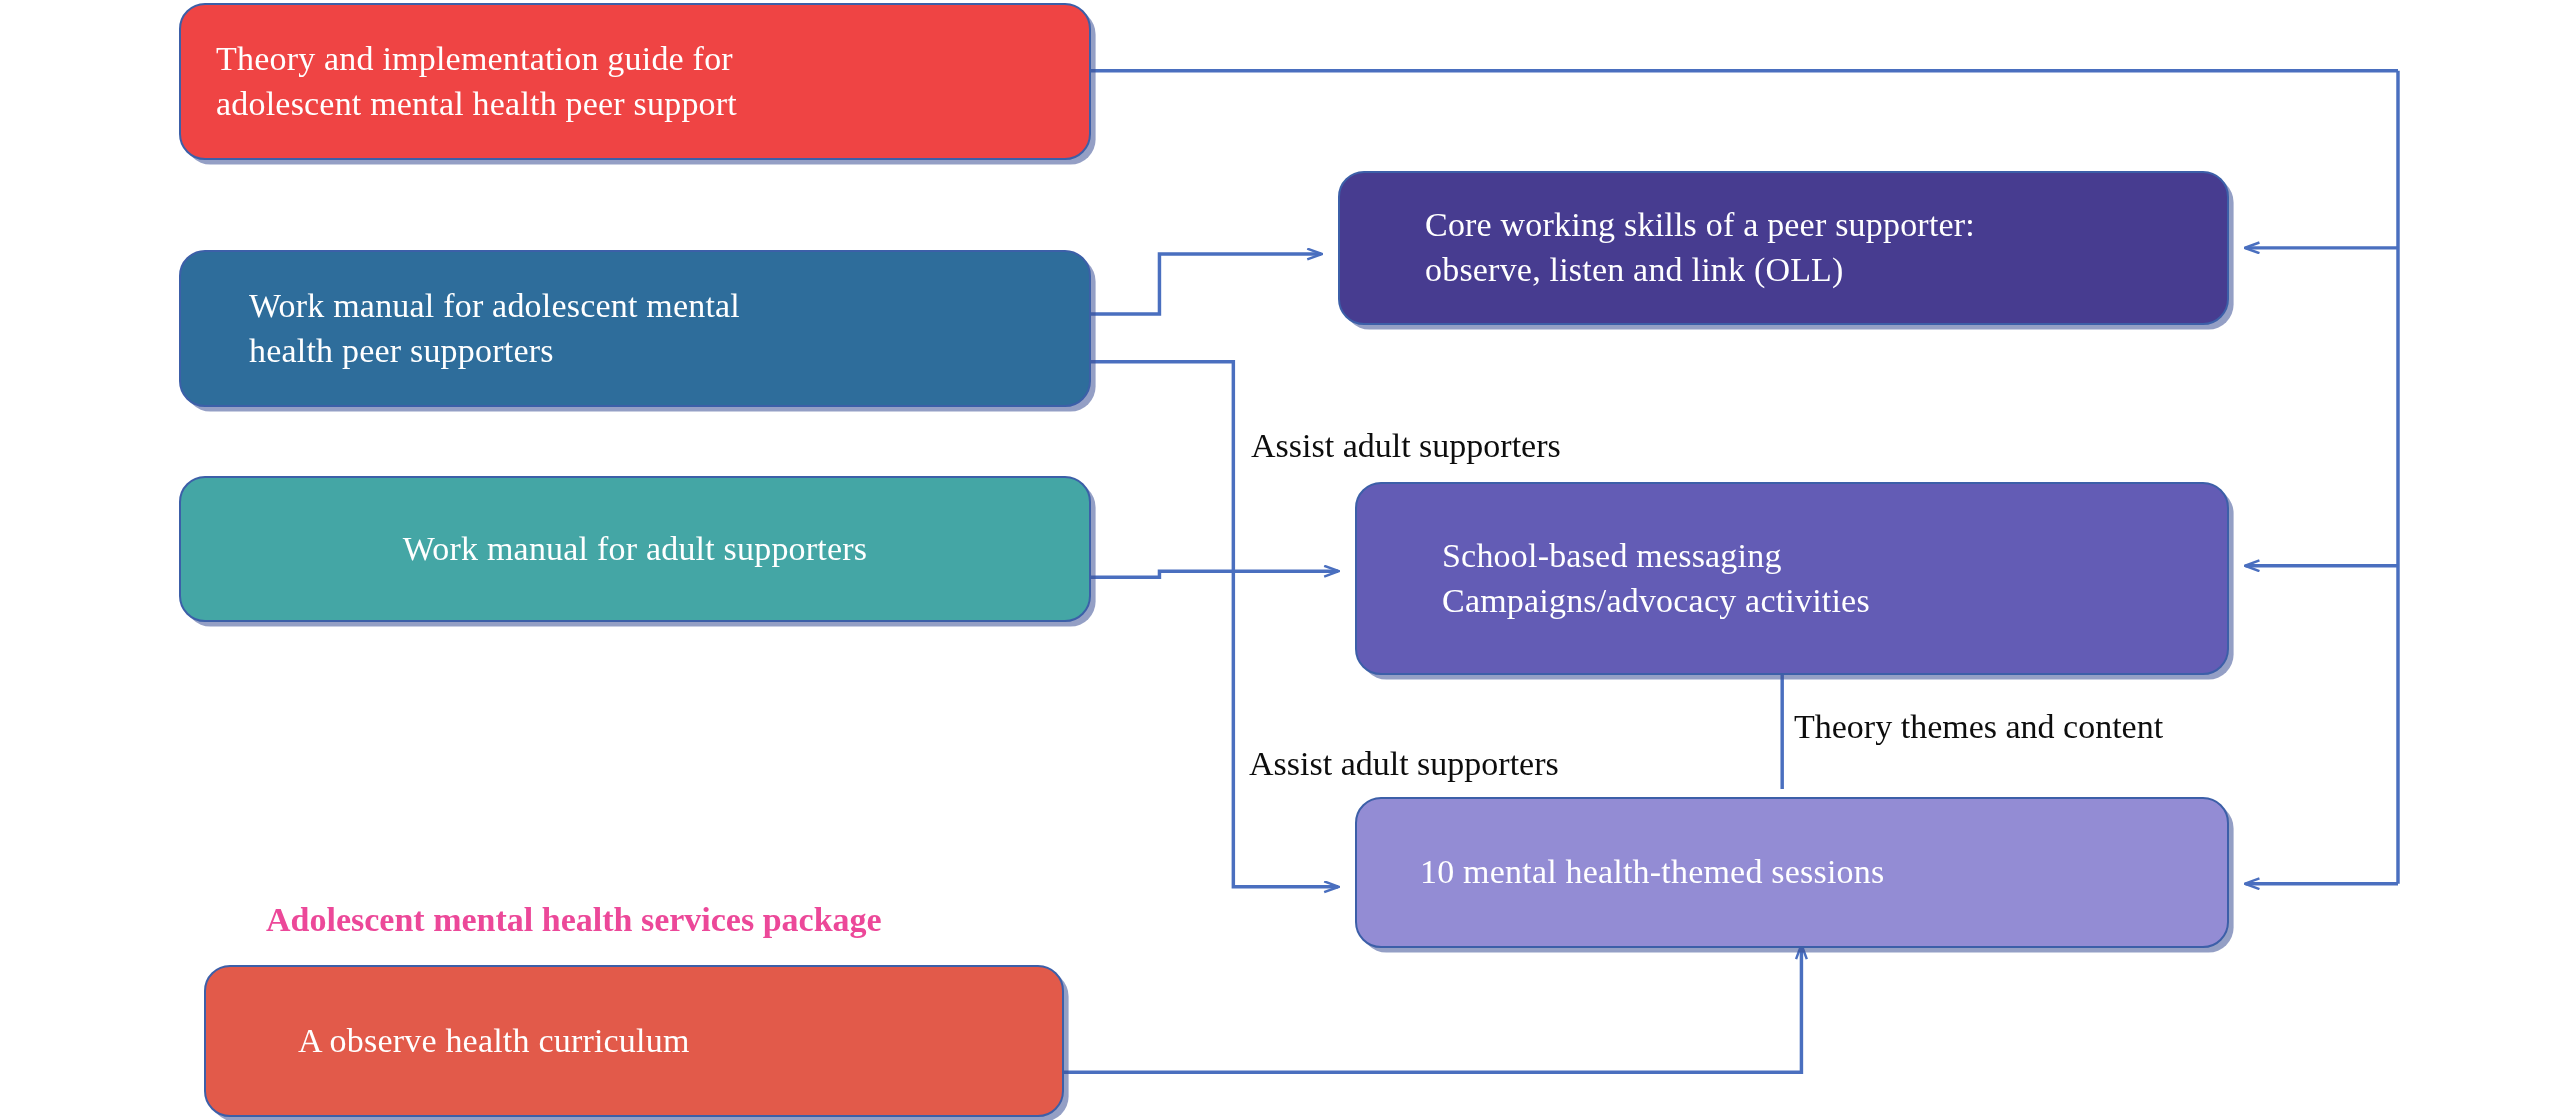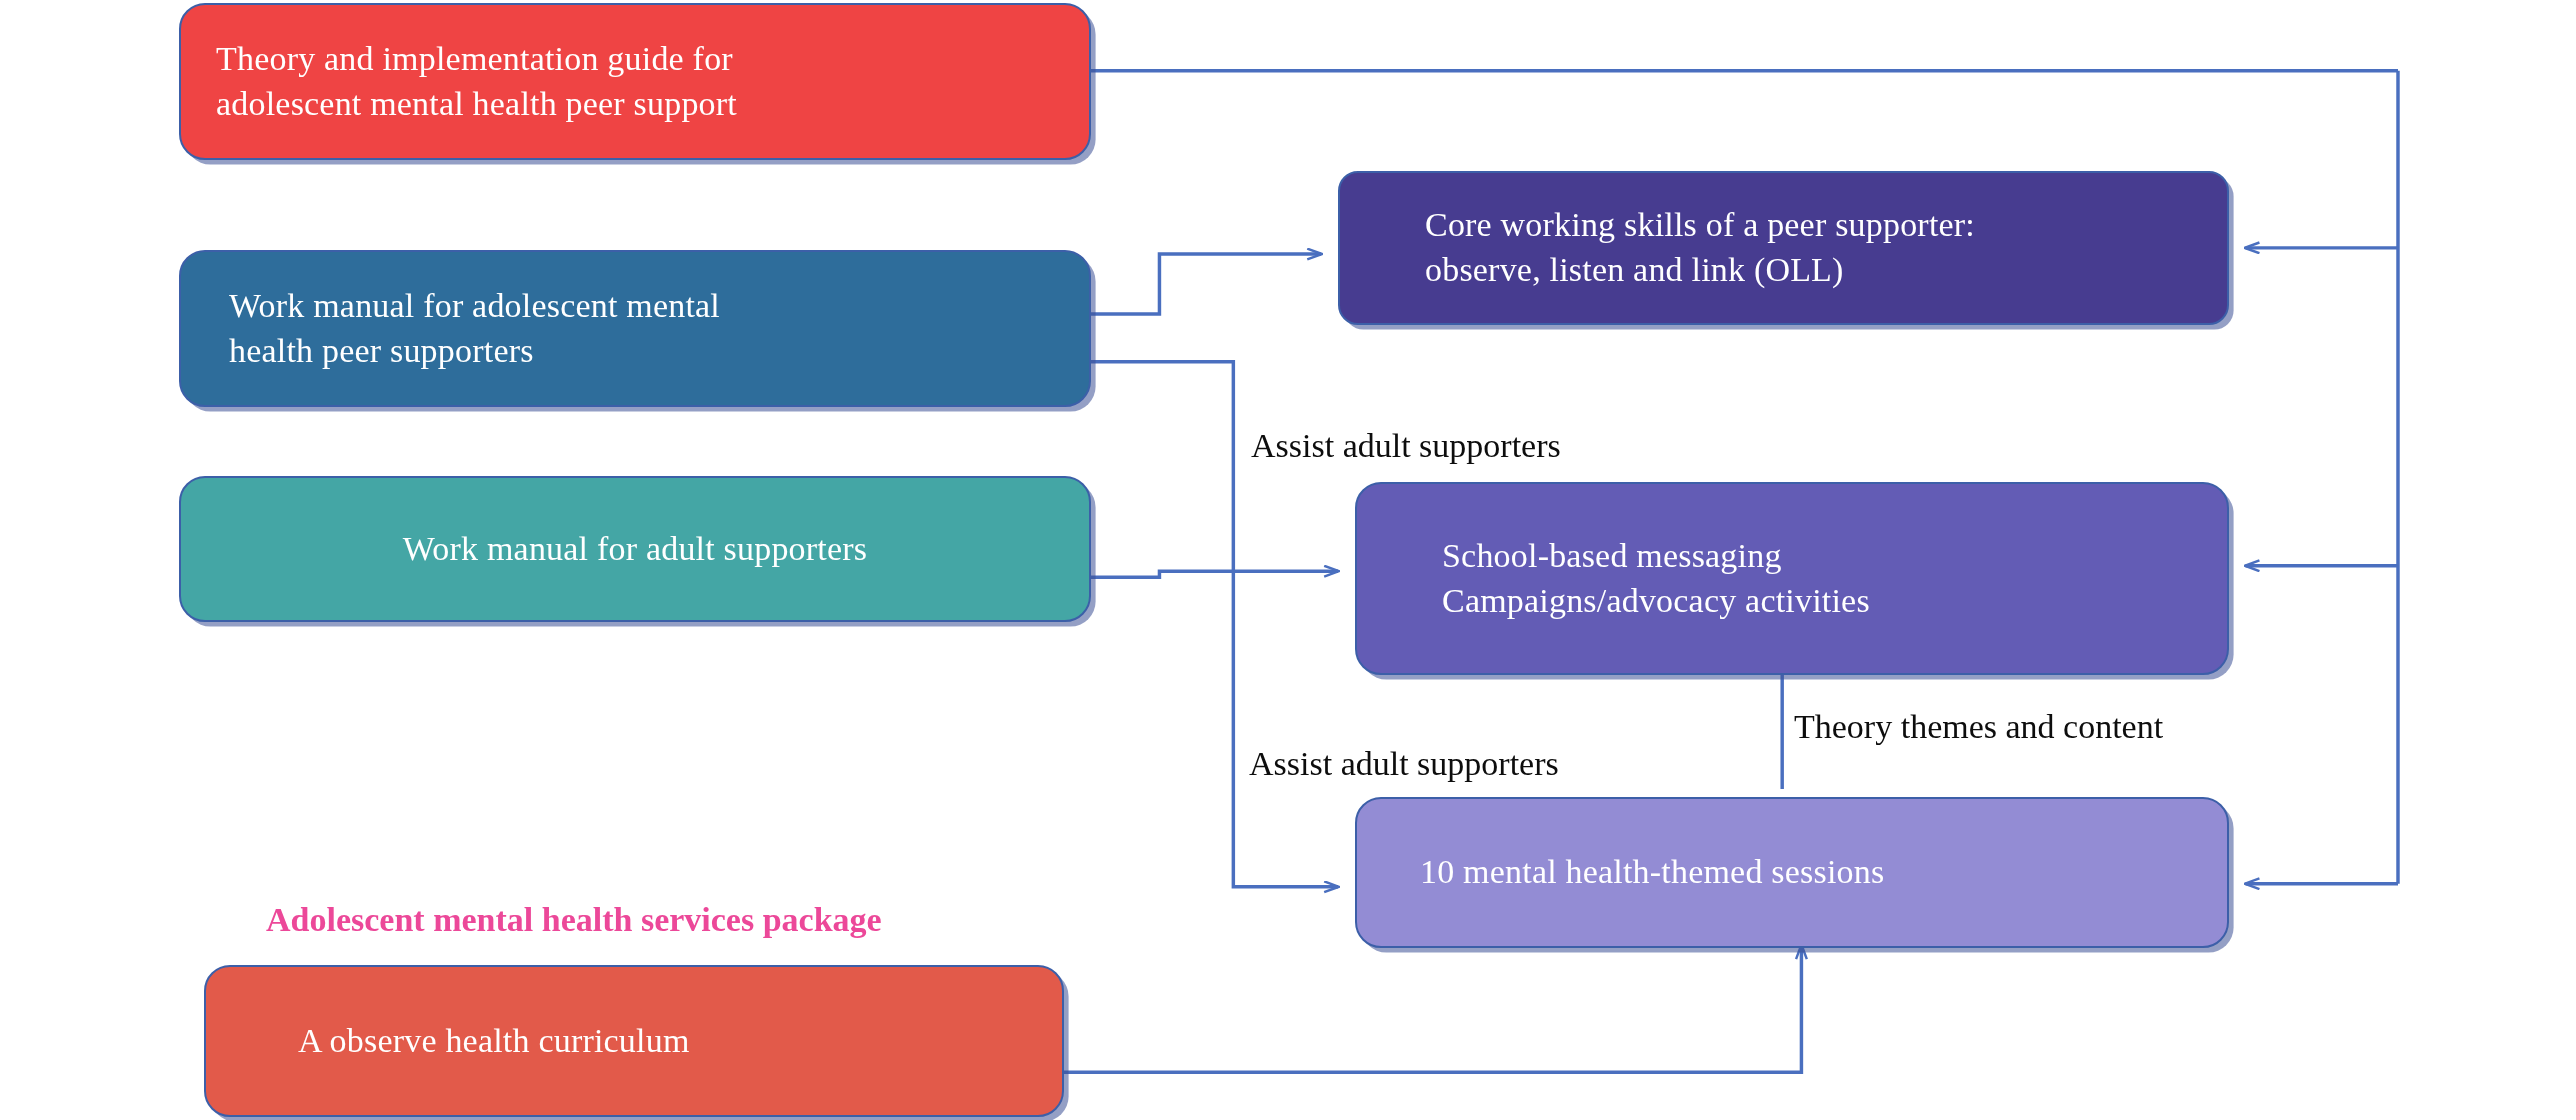--- a/index.html
+++ b/index.html
@@ -95,30 +95,30 @@
       <path d="M1382,1393 L2340,1393 L2340,1228" marker-end="url(#arrow-u)"></path>
 
     </g>
   </svg>
 
   <div class="node" style="left:179px; top:3.1px; width:912px; height:157px; background:#ef4444; justify-content:flex-start; padding:0 35px;">
     <span class="label">Theory and implementation guide for
 adolescent mental health peer support</span>
   </div>
 
-  <div class="node" style="left:179px; top:250px; width:912px; height:157px; background:#2E6D9B; justify-content:flex-start; padding:0 48px;">
+  <div class="node" style="left:179px; top:250px; width:912px; height:157px; background:#2E6D9B; justify-content:flex-start; padding:0 68px;">
     <span class="label">Work manual for adolescent mental
 health peer supporters</span>
   </div>
 
   <div class="node" style="left:179px; top:476px; width:912px; height:146px; background:#44A6A5; justify-content:center; padding:0 31px;">
     <span class="label" style="text-align:center;">Work manual for adult supporters</span>
   </div>
 
-  <div class="node" style="left:1338px; top:171px; width:891px; height:154px; background:#473C90; justify-content:flex-start; padding:0 85px;border-radius:20px;">
+  <div class="node" style="left:1338px; top:171px; width:891px; height:154px; background:#473C90; justify-content:flex-start; padding:0 85px;">
     <span class="label">Core working skills of a peer supporter:
 observe, listen and link (OLL)</span>
   </div>
 
   <div class="node" style="left:1355px; top:482px; width:874px; height:193px; background:#635CB5; justify-content:flex-start; padding:0 85px;">
     <span class="label">School-based messaging
 Campaigns/advocacy activities</span>
   </div>
 
   <div class="node" style="left:1355px; top:789px; width:874px; height:151px; background:#938CD4; justify-content:flex-start; padding:0 63px;margin-top:8px;">

